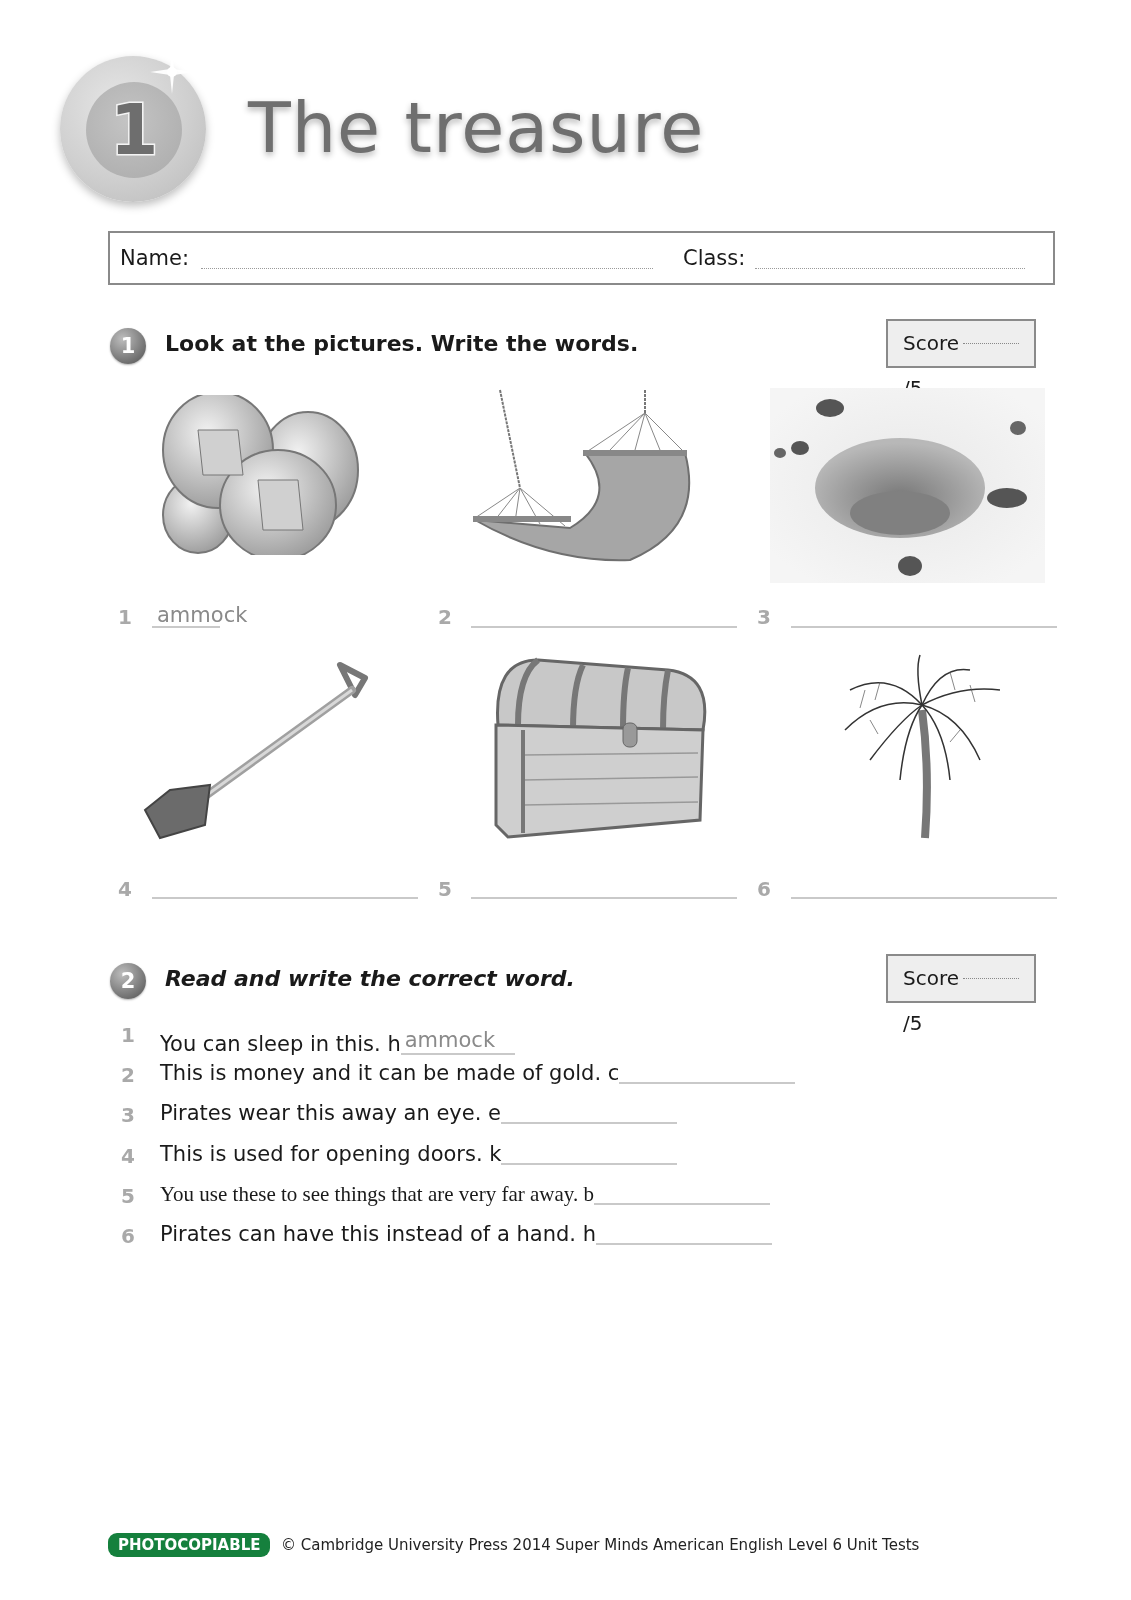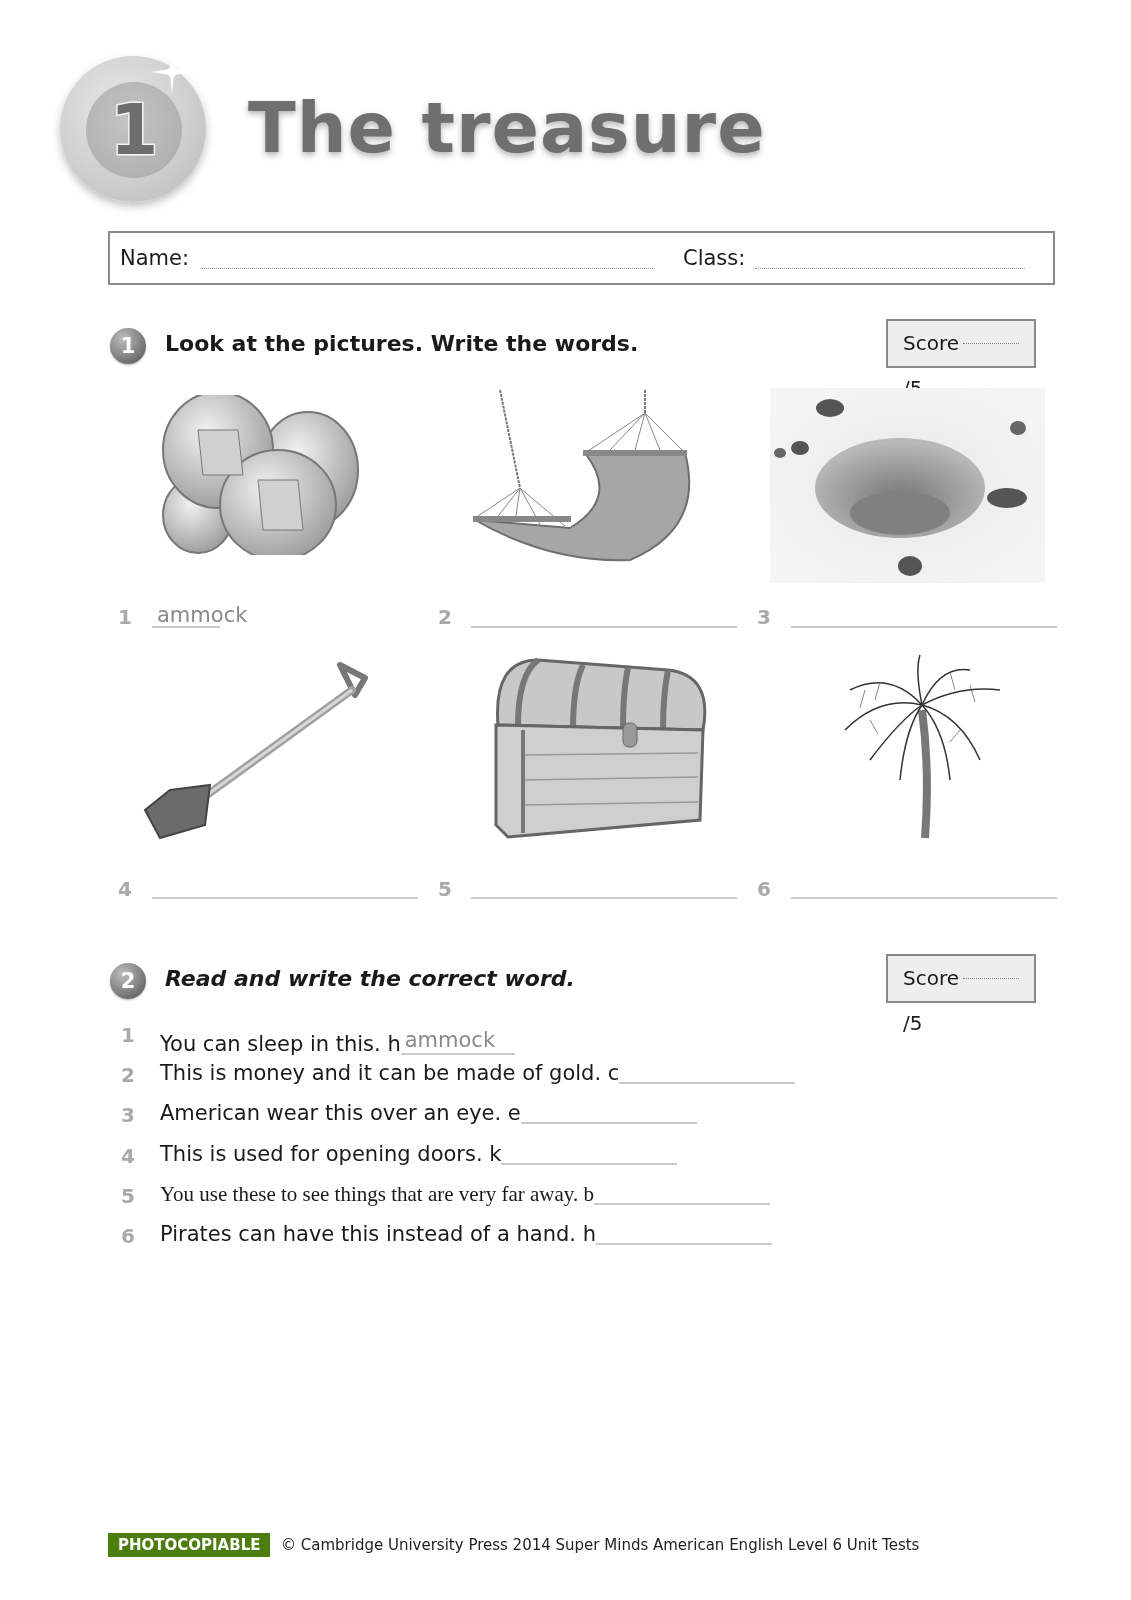--- a/index.html
+++ b/index.html
@@ -10,21 +10,21 @@
   
   .badge-outer { left: 60px; top: 56px; width: 146px; height: 146px; border-radius: 50%;
     background: radial-gradient(circle at 40% 35%, #e6e6e6 0%, #cfcfcf 55%, #b9b9b9 100%);
     box-shadow: 0 4px 8px rgba(0,0,0,0.25); }
   .badge-inner { left: 86px; top: 82px; width: 96px; height: 96px; border-radius: 50%;
     background: radial-gradient(circle at 45% 40%, #c4c4c4 0%, #aaaaaa 100%); }
   .badge-num { left: 86px; top: 82px; width: 96px; height: 96px; line-height: 96px; text-align: center;
     font-family: "DejaVu Sans", sans-serif; font-weight: bold; font-size: 70px; color: #6e6e6e;
     -webkit-text-stroke: 3px #f4f4f4; paint-order: stroke fill; }
   .sparkle { left: 150px; top: 50px; width: 44px; height: 44px; }
-  .title { left: 248px; top: 88px; font-family: "DejaVu Sans", sans-serif; font-weight: bold;
+  .title { left: 248px; top: 88px; font-family: "DejaVu Sans", sans-serif; font-weight: normal;
     font-size: 70px; letter-spacing: 1px; color: #6f6f6f; -webkit-text-stroke: 4px #ffffff;
     paint-order: stroke fill; text-shadow: 0 3px 6px rgba(0,0,0,0.3); line-height: 80px; }
 
   
   .name-box { left: 108px; top: 231px; width: 947px; height: 54px; border: 2px solid #8a8a8a;
     box-sizing: border-box; }
   .field-label { font-size: 21px; color: #1a1a1a; top: 246px; }
   .dots { border-bottom: 1.5px dotted #9a9a9a; height: 0; top: 268px; }
 
   
@@ -44,22 +44,22 @@
   .answer-line { height: 0; border-bottom: 2px solid #c9c9c9; }
   .answer-text { font-size: 21px; color: #8a8a8a; }
 
   
   .s-num { font-size: 20px; font-weight: bold; color: #a9a9a9; left: 121px; }
   .s-text { font-size: 21px; color: #1a1a1a; left: 160px; white-space: nowrap; }
   .s-line { display: inline-block; height: 0; border-bottom: 2px solid #c9c9c9; vertical-align: -4px; position: relative; }
   .s-fill { position: absolute; left: 4px; bottom: 1px; color: #8a8a8a; }
 
   
-  .photocopiable { left: 108px; top: 1533px; background: #4d7c0f; color: #fff; font-weight: bold;
-    font-size: 15px; padding: 2px 10px; line-height: 20px; }
+  .photocopiable { left: 108px; top: 1533px; background: #15803d; color: #fff; font-weight: bold;
+    font-size: 15px; padding: 2px 10px; line-height: 20px; border-radius: 9px; }
   .copyright { left: 281px; top: 1535px; font-size: 15px; color: #222; line-height: 20px; }
 </style>
 </head>
 <body>
 
 <div class="abs badge-outer"></div>
 <div class="abs badge-inner"></div>
 <div class="abs badge-num">1</div>
 <svg class="abs sparkle" viewBox="0 0 44 44">
   <path d="M22 0 L24 19 L44 22 L24 25 L22 44 L20 25 L0 22 L20 19 Z" fill="#ffffff" opacity="0.95"></path>
@@ -212,21 +212,21 @@
   <span>You can sleep in this. h</span><span class="s-line" style="width:114px;"><span class="s-fill">ammock</span></span>
 </div>
 
 <div class="abs s-num" style="top:1063px;">2</div>
 <div class="abs s-text" style="top:1061px;">
   <span>This is money and it can be made of gold. c</span><span class="s-line" style="width:176px;"></span>
 </div>
 
 <div class="abs s-num" style="top:1103px;">3</div>
 <div class="abs s-text" style="top:1101px;">
-  <span>American wear this over an eye. e</span><span class="s-line" style="width:176px;"></span>
+  <span>Pirates wear this away an eye. e</span><span class="s-line" style="width:176px;"></span>
 </div>
 
 <div class="abs s-num" style="top:1144px;">4</div>
 <div class="abs s-text" style="top:1142px;">
   <span>This is used for opening doors. k</span><span class="s-line" style="width:176px;"></span>
 </div>
 
 <div class="abs s-num" style="top:1184px;">5</div>
 <div class="abs s-text" style="top:1182px;font-family:Liberation Serif, serif;">
   <span>You use these to see things that are very far away. b</span><span class="s-line" style="width:176px;"></span>

